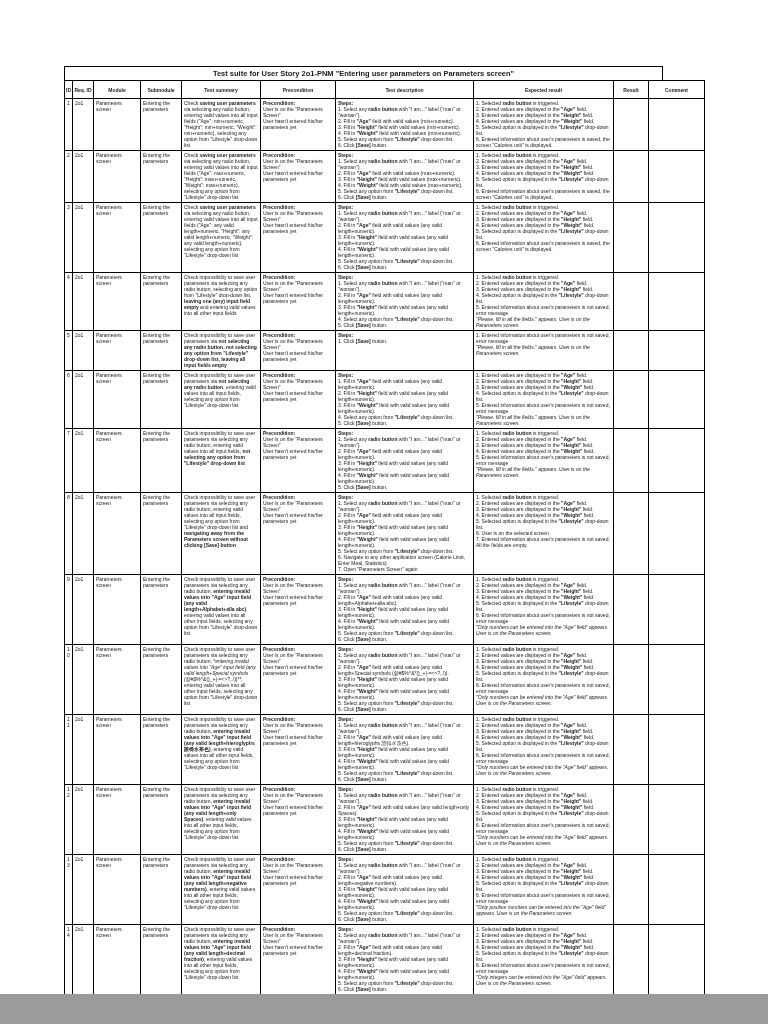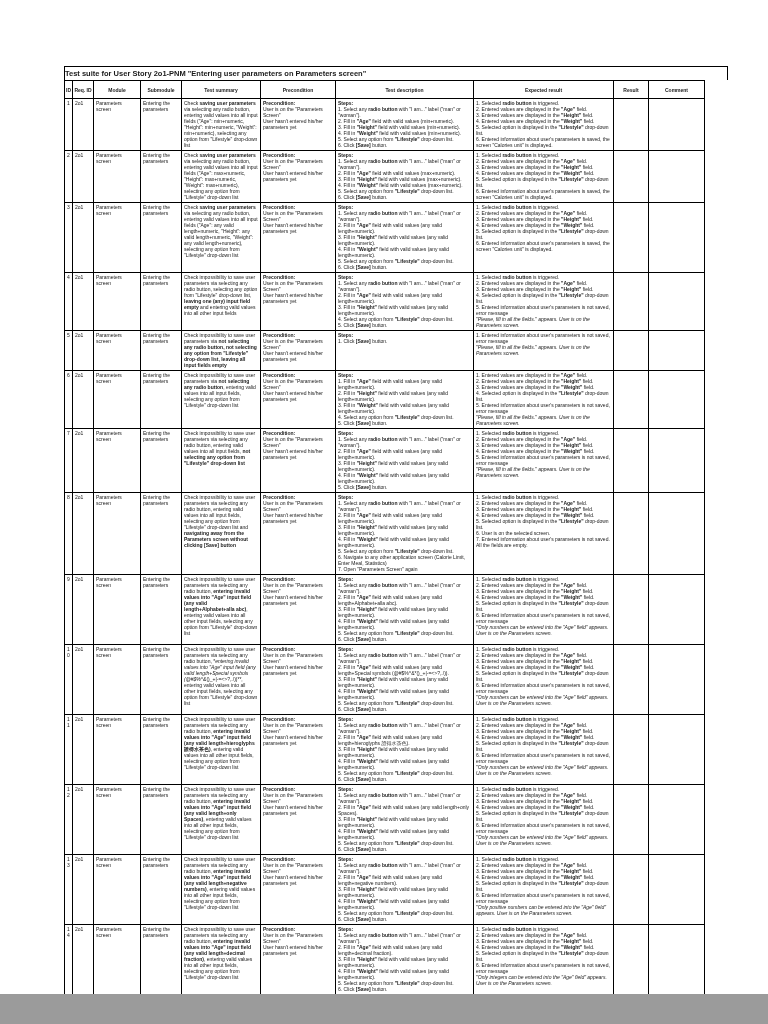--- a/index.html
+++ b/index.html
@@ -10,27 +10,27 @@
     position:relative;
   }
   .page{
     width:768px;height:994px;
     background:#ffffff;
     box-sizing:border-box;
     padding:66px 64px 0 64px;
     overflow:hidden;
   }
   .titlebar{
-    width:664px;
+    width:599px;
     box-sizing:border-box;
     border:1.5px solid #000;
     border-bottom:none;
     font-size:7.5px;
     font-weight:bold;
-    text-align:left;
+    text-align:center;
     padding:2px 0 2px 0;
     color:#1a1a1a;
   }
   table.suite{
     width:640px;
     border-collapse:collapse;
     table-layout:fixed;
   }
   table.suite th, table.suite td{
     border:1px solid #000;

